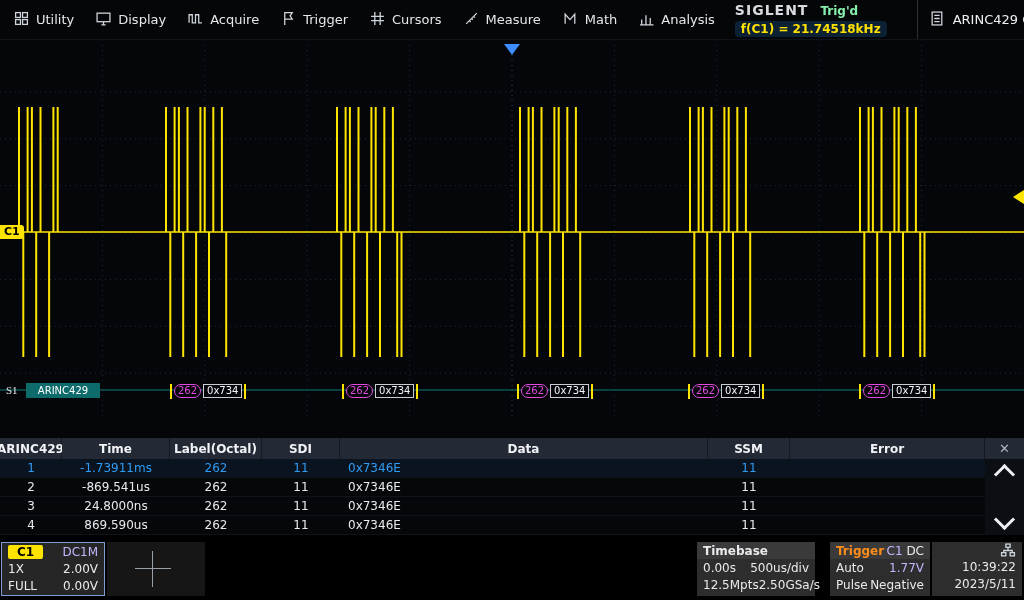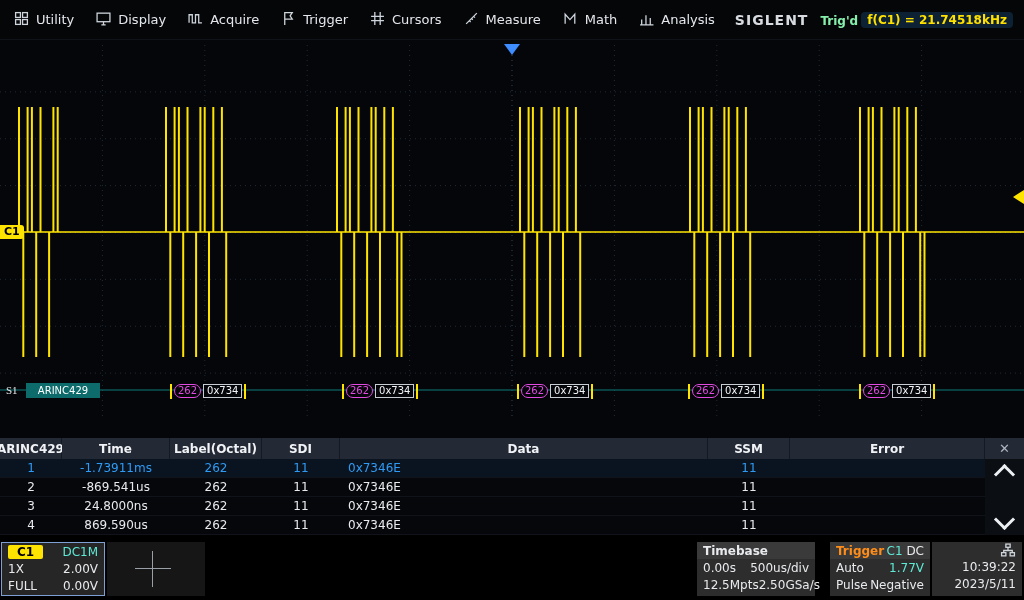--- a/index.html
+++ b/index.html
@@ -6,21 +6,21 @@
   .screen{position:relative;width:1024px;height:600px;background:#000;overflow:hidden;
           font-family:"DejaVu Sans","Liberation Sans",sans-serif;}
 
   
   .menubar{position:absolute;left:0;top:0;width:1024px;height:40px;background:#050608;
            display:flex;align-items:center;gap:20px;padding-left:14px;box-sizing:border-box;
            border-bottom:1px solid #10141a;overflow:hidden;}
   .menu-items{display:flex;align-items:center;gap:22px;}
   .menu-item{display:flex;align-items:center;gap:7px;color:#e4e7ec;font-size:13px;white-space:nowrap;cursor:default;}
   .micon svg,.cicon svg,.neticon svg{stroke:#cfd5dd;fill:none;stroke-width:1.2;}
-  .brand{margin-left:auto;display:flex;flex-direction:row;align-items:flex-start;gap:3px;}
+  .brand{margin-left:auto;display:flex;flex-direction:column;align-items:flex-start;gap:3px;}
   .brand-row{display:flex;align-items:baseline;gap:12px;}
   .logo{font-weight:bold;font-size:14px;color:#d7dbe0;letter-spacing:1px;}
   .trigd{color:#86efac;font-size:12px;font-weight:bold;}
   .freq{background:#0c2133;color:#ffe100;font-size:12px;padding:1px 6px;border-radius:4px;white-space:nowrap;font-weight:bold;}
   .config{height:40px;display:flex;align-items:center;gap:8px;padding:0 12px;margin-left:10px;
           border-left:1px solid #2a2f36;color:#eef1f4;font-size:13px;white-space:nowrap;}
 
   
   .scope{position:absolute;left:0;top:40px;width:1024px;height:398px;background:#04060a;}
   .scope svg{position:absolute;left:0;top:0;}
@@ -54,21 +54,21 @@
   .chev{width:12px;height:12px;border-left:3px solid #eef1f4;border-bottom:3px solid #eef1f4;}
   .chev.up{transform:rotate(135deg);}
   .chev.down{transform:rotate(-45deg);}
 
   
   .bottombar{position:absolute;left:0;top:540px;width:1024px;height:60px;background:#000;}
   .bbox{position:absolute;top:2px;height:54px;background:#2d2d2d;box-sizing:border-box;font-size:12px;color:#e8eaed;}
   #chbox{left:1px;width:104px;background:#262626;border:1px solid #7d9fd4;}
   .chrow,.tbrow{display:flex;justify-content:space-between;align-items:center;height:17px;padding:0 6px;white-space:nowrap;}
   .chname{background:#ffe400;color:#000;font-weight:bold;padding:0 9px;line-height:14px;border-radius:2px;font-size:12px;}
-  .yellow{color:#5eead4;}
+  .yellow{color:#c4b5fd;}
   .orange{color:#ff8d1a;font-weight:bold;}
   .bold{font-weight:bold;}
   .hdr{background:#3a3a3a;}
   #plusbox{left:107px;width:98px;background:#161616;}
   .plus{position:relative;width:36px;height:36px;margin:9px 0 0 28px;}
   .plus::before{content:"";position:absolute;left:0;top:17px;width:36px;height:1px;background:#9aa0a8;}
   .plus::after{content:"";position:absolute;left:17px;top:0;width:1px;height:36px;background:#9aa0a8;}
   #tbbox{left:697px;width:118px;}
   #trbox{left:830px;width:100px;}
   #clockbox{left:932px;width:90px;padding:1px 6px;text-align:right;}

